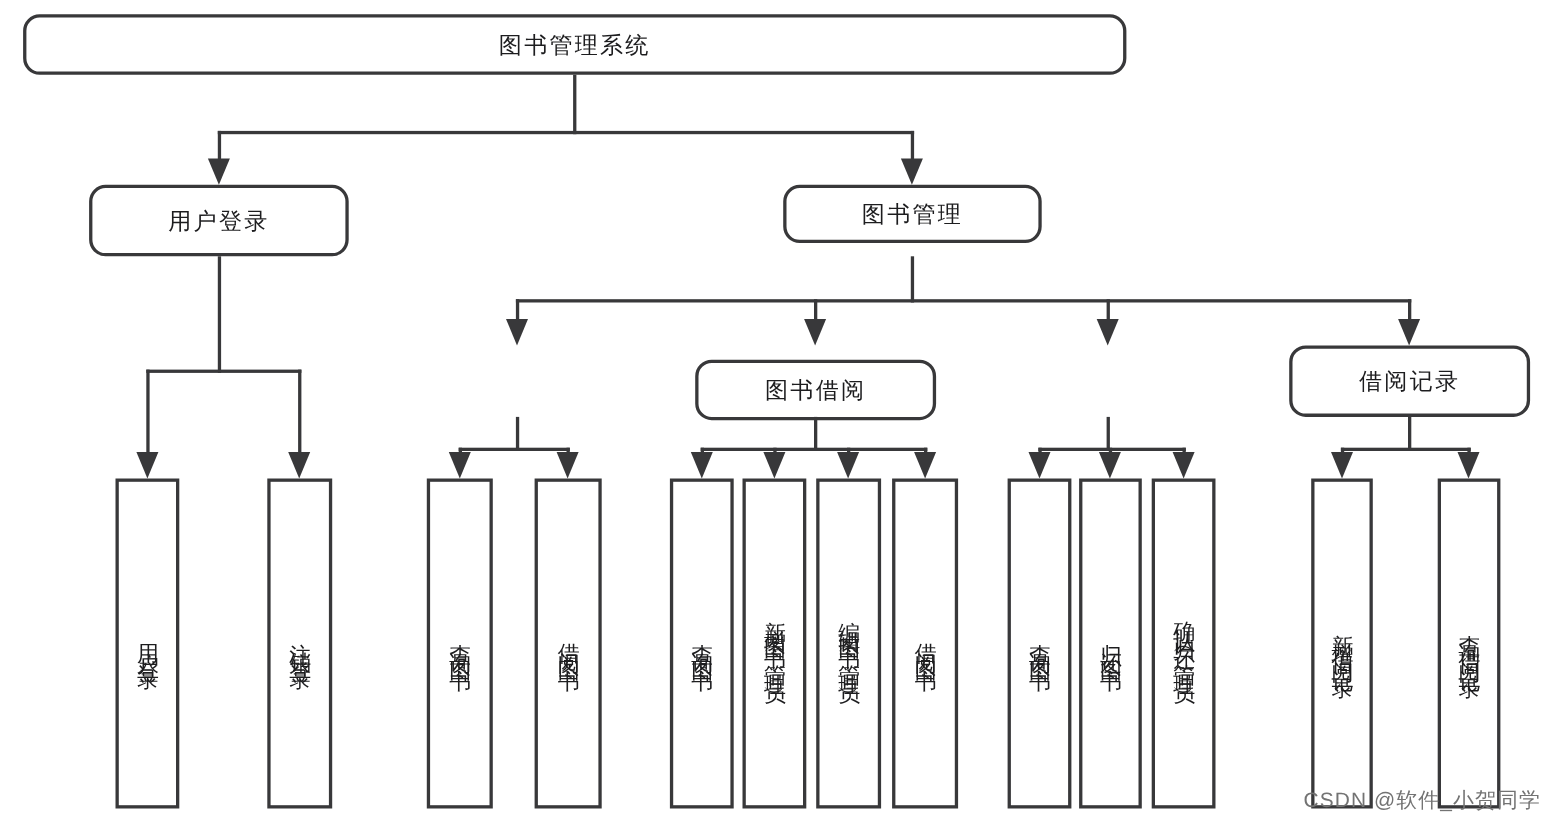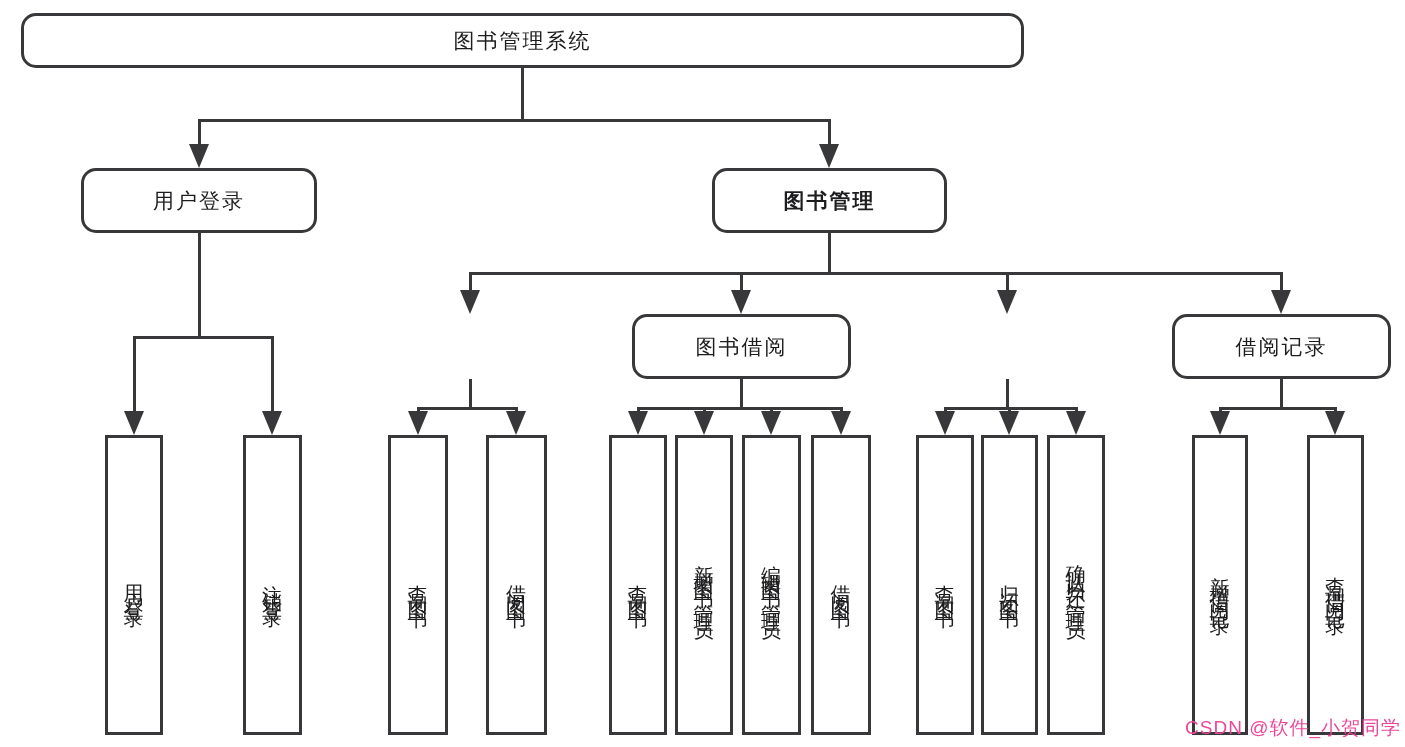--- a/index.html
+++ b/index.html
@@ -44,31 +44,31 @@
     border-left:10px solid transparent;
     border-right:10px solid transparent;
     border-top:24px solid #38383a;
   }
   #watermark{
     position:absolute;
     right:4px;
     bottom:6px;
     font-size:19px;
     letter-spacing:1px;
-    color:#ec4899;
+    color:#737373;
     z-index:10;
     white-space:nowrap;
   }
 
   
   #n-root            {left:21px;  top:13px;  width:1003px; height:55px;}
   #n-login           {left:81px;  top:168px; width:236px;  height:65px;}
-  #n-mgmt            {left:712px; top:168px; width:235px;  height:65px;font-weight:bold;}
+  #n-mgmt            {left:712px; top:168px; width:235px;  height:53px;}
   #n-newbook         {left:361px; top:314px; width:219px;  height:65px;}
-  #n-borrow          {left:632px; top:314px; width:219px;  height:65px;}
+  #n-borrow          {left:632px; top:327px; width:219px;  height:55px;}
   #n-current         {left:898px; top:314px; width:219px;  height:65px;}
   #n-records         {left:1172px;top:314px; width:219px;  height:65px;}
 
   .leaf{top:435px;height:300px;}
   #n-userlogin       {left:105px; width:58px;}
   #n-logout          {left:243px; width:59px;}
   #n-nb-query        {left:388px; width:60px;}
   #n-nb-borrow       {left:486px; width:61px;}
   #n-bb-query        {left:609px; width:58px;}
   #n-bb-add          {left:675px; width:58px;}

